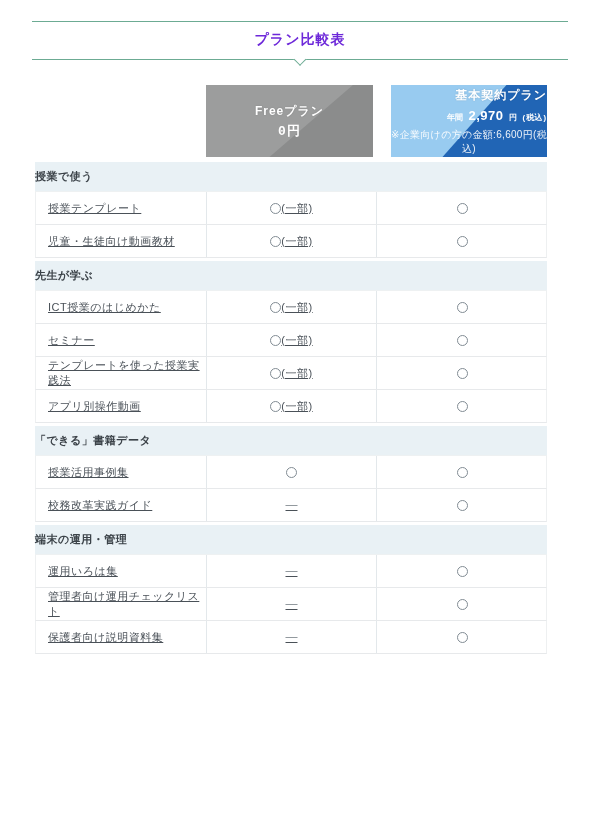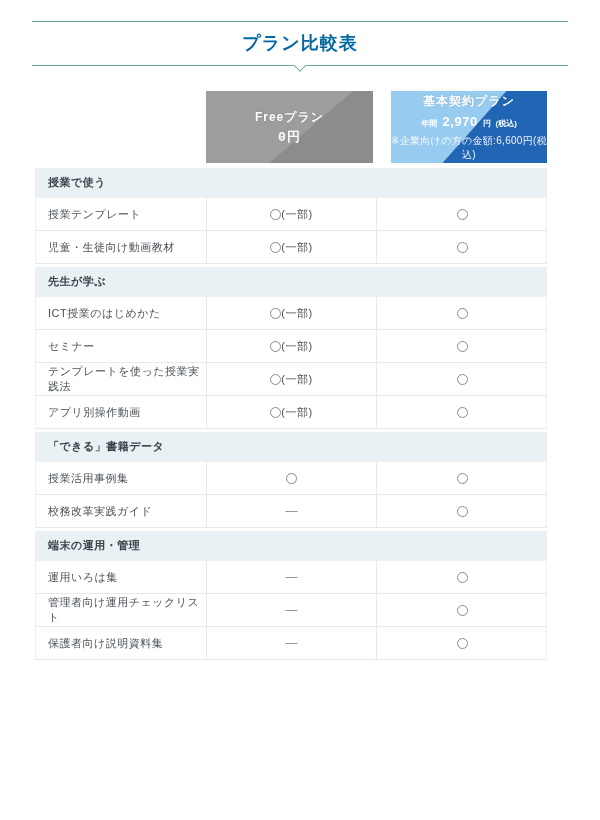--- a/index.html
+++ b/index.html
@@ -8,21 +8,21 @@
     width:600px; height:820px; overflow:hidden;
     font-family:"Liberation Sans","DejaVu Sans",sans-serif;
     color:#4a5158;
   }
   .page { position:relative; width:600px; height:820px; }
 
   
   .title-block { margin:21px 32px 0; width:536px; }
   .rule { border-top:1px solid var(--green,#6cab93); position:relative; }
   .page-title {
-    text-align:center; font-size:18px; font-weight:bold; color:#0369a1;
+    text-align:center; font-size:14px; font-weight:bold; color:#6d28d9;
     letter-spacing:1px; padding:9px 0 10px;
   }
   .notch {
     position:absolute; left:50%; top:-5px; width:9px; height:9px;
     background:#ffffff; transform:translateX(-50%) rotate(45deg);
     border-right:1px solid var(--green,#6cab93);
     border-bottom:1px solid var(--green,#6cab93);
   }
 
   
@@ -33,49 +33,49 @@
   .plan-header {
     position:relative; overflow:hidden; color:#ffffff; text-align:center;
     display:flex; flex-direction:column; justify-content:center; gap:2px;
     z-index:0;
   }
   .plan-header.free { margin:0 2px 0 1px; background:var(--gray-light,#9c9d9d); }
   .plan-header.free::after {
     content:""; position:absolute; inset:0; background:var(--gray-dark,#8b8c8c);
     clip-path:polygon(38% 100%, 88% 0, 100% 0, 100% 100%); z-index:-1;
   }
-  .plan-header.basic { margin-left:16px; background:var(--blue-light,#98cbf0); }
+  .plan-header.basic { margin-left:16px; background:var(--blue-light,#98cbf0);align-items:flex-end; }
   .plan-header.basic::after {
     content:""; position:absolute; inset:0; background:var(--blue-dark,#2165b5);
     clip-path:polygon(33% 100%, 74% 0, 100% 0, 100% 100%); z-index:-1;
   }
   .plan-name { font-size:12px; font-weight:bold; letter-spacing:1px;
                text-shadow:0 0 2px rgba(0,0,0,0.15); }
   .plan-price { font-size:13px; font-weight:bold; letter-spacing:1px;font-family:Liberation Mono, monospace; }
   .price-line { font-weight:bold; line-height:1; margin-top:1px; }
-  .price-line .tiny { font-size:8px; }
+  .price-line .tiny { font-size:8px;font-family:Liberation Mono, monospace; }
   .price-line .big  { font-size:13px; letter-spacing:0.5px; padding:0 1px; }
   .plan-note { font-size:10px; color:rgba(255,255,255,0.92); margin-top:3px;
                letter-spacing:0.3px; }
 
   
   .table { margin:5px 0 0 35px; width:512px; }
   .section + .section { margin-top:3px; }
   .section-header {
     height:29px; background:var(--section-bg,#e9f1f5);
-    display:flex; align-items:center; padding-left:13px;
+    display:flex; align-items:center; padding-left:0;
     font-size:11px; font-weight:bold; color:#3b4248; letter-spacing:0.5px;
   }
   .section-rows { border-top:1px solid #eef1f2; }
   .row {
     display:grid; grid-template-columns:170px 170px 172px; height:33px;
     background:#ffffff; border-bottom:1px solid #e7e9eb;
     border-left:1px solid #eef0f1; border-right:1px solid #eef0f1;
   }
-  .cell { display:flex; align-items:center; font-size:11px; }
+  .cell { display:flex; align-items:center; font-size:11px;text-decoration:underline; }
   .cell.label { padding-left:12px; color:#4a5158; letter-spacing:0.5px; }
   .cell.mark { justify-content:center; border-left:1px solid #e3e8eb; color:#4a5158; }
   .ring {
     display:inline-block; width:11px; height:11px; border-radius:50%;
     border:1.5px solid var(--ring,#828c94); background:transparent;
   }
   .partial-text { letter-spacing:0.5px; }
   .dash { color:#848c92; font-size:12px; line-height:1; }
 </style>
 </head>

